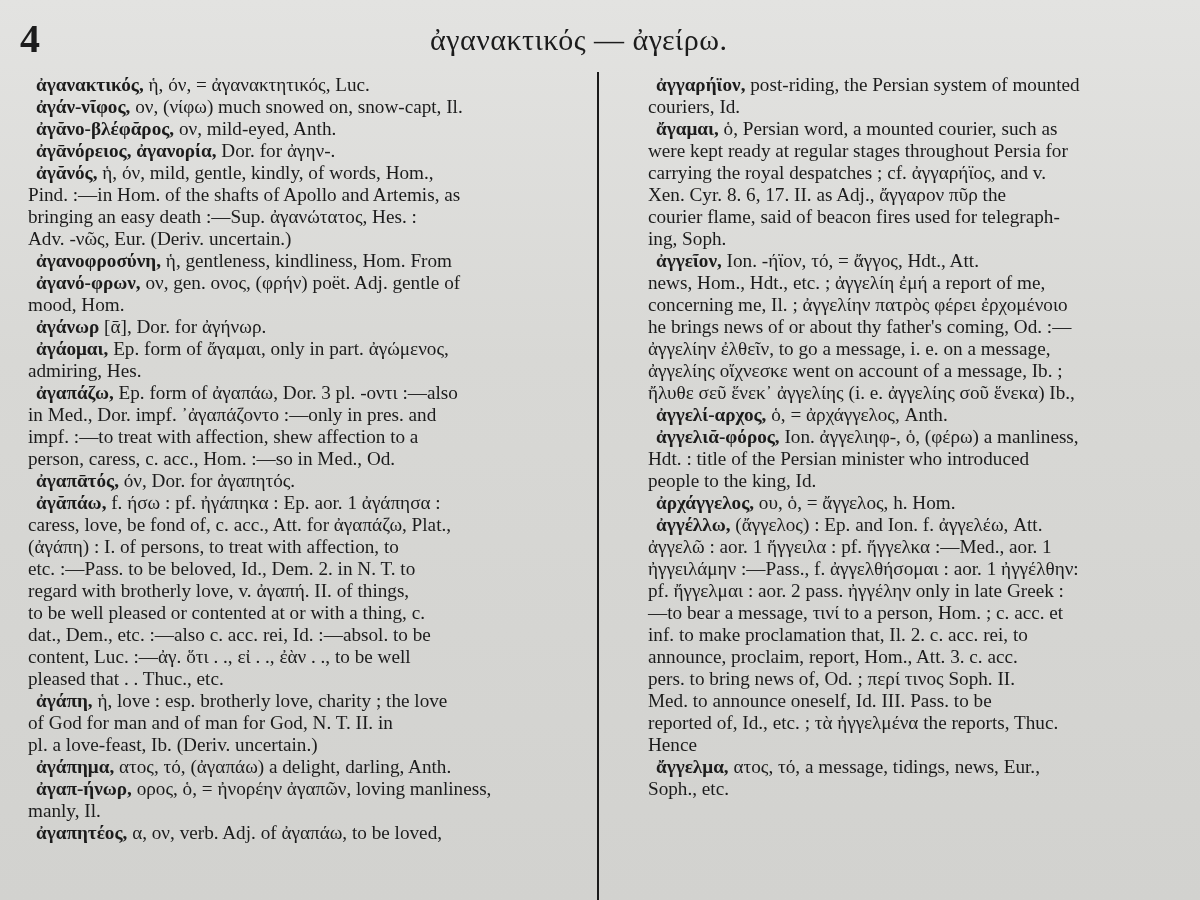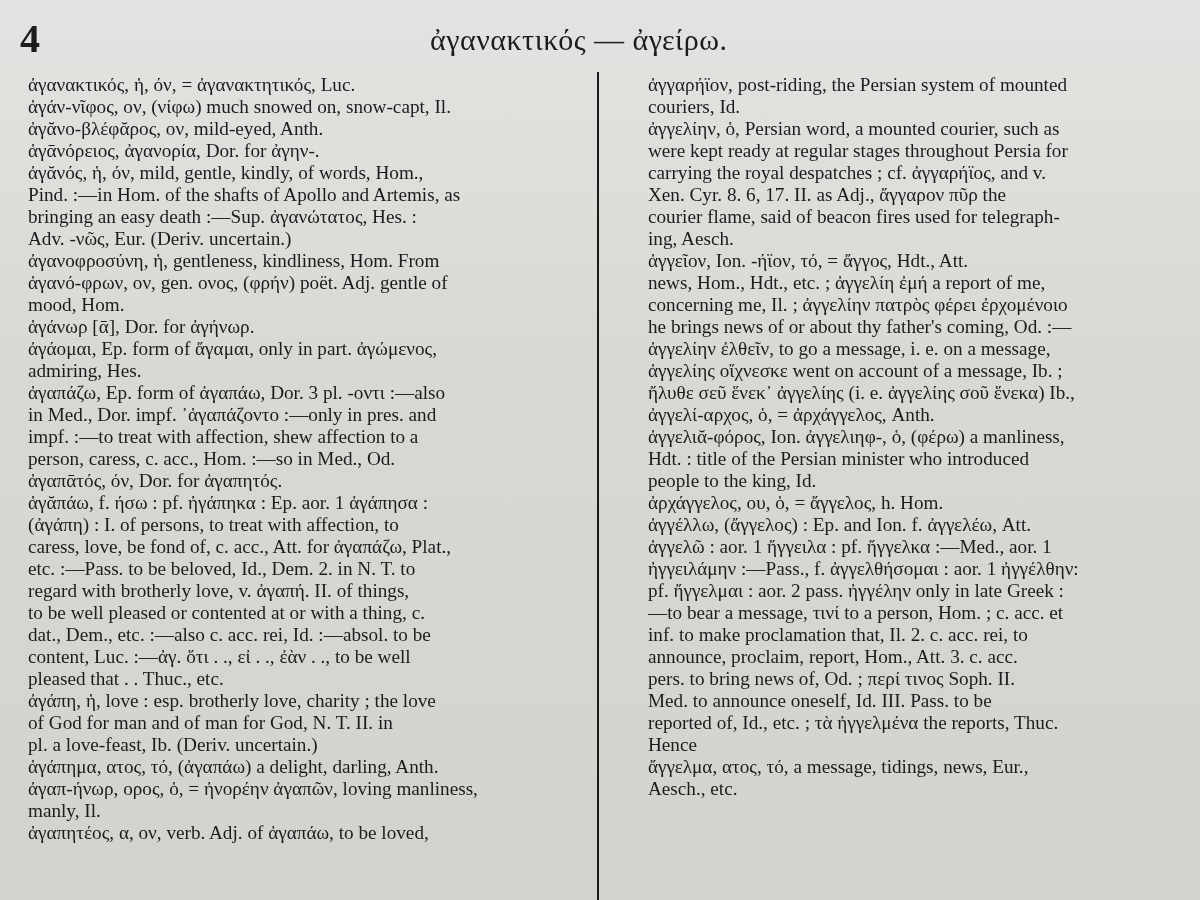--- a/index.html
+++ b/index.html
@@ -32,21 +32,21 @@
     .col-left { left: 28px; width: 556px; }
     .col-right { left: 648px; width: 556px; }
     .divider {
       position: absolute; left: 597px; top: 72px; width: 2px; height: 840px;
       background: #1a1a1a;
     }
     .entry {
       text-indent: -14px; padding-left: 14px; margin: 0;
       text-align: justify;
     }
-    .hw { font-weight: normal; }
+    .hw { font-weight: bold; margin-left: 8px; }
     .col-left .entry .line, .col-right .entry .line { display: block; white-space: nowrap; }
   </style>
 </head>
 <body>
 
 <div class="page">
   <div class="running-head">
     <div class="page-number">4</div>
     <div class="head-title">ἀγανακτικός — ἀγείρω.</div>
   </div>
@@ -88,22 +88,22 @@
         <span class="line"><span class="hw">ἀγαπάζω,</span> <span>Ep. form of ἀγαπάω, Dor. 3 pl. -οντι :—also</span></span>
         <span class="line"><span>in Med., Dor. impf. ᾽ἀγαπάζοντο :—only in pres. and</span></span>
         <span class="line"><span>impf. :—to treat with affection, shew affection to a</span></span>
         <span class="line"><span>person, caress, c. acc., Hom. :—so in Med., Od.</span></span>
       </p>
       <p class="entry">
         <span class="line"><span class="hw">ἀγαπᾱτός,</span> <span>όν, Dor. for ἀγαπητός.</span></span>
       </p>
       <p class="entry">
         <span class="line"><span class="hw">ἀγᾰπάω,</span> <span>f. ήσω : pf. ἠγάπηκα : Ep. aor. 1 ἀγάπησα :</span></span>
+        <span class="line"><span>caress, love, be fond of, c. acc., Att. for ἀγαπάζω, Plat.,</span></span>
         <span class="line"><span>(ἀγάπη) :      I. of persons, to treat with affection, to</span></span>
-        <span class="line"><span>caress, love, be fond of, c. acc., Att. for ἀγαπάζω, Plat.,</span></span>
         <span class="line"><span>etc. :—Pass. to be beloved, Id., Dem.      2. in N. T. to</span></span>
         <span class="line"><span>regard with brotherly love, v. ἀγαπή.      II. of things,</span></span>
         <span class="line"><span>to be well pleased or contented at or with a thing, c.</span></span>
         <span class="line"><span>dat., Dem., etc. :—also c. acc. rei, Id. :—absol. to be</span></span>
         <span class="line"><span>content, Luc. :—ἀγ. ὅτι . ., εἰ . ., ἐὰν . ., to be well</span></span>
         <span class="line"><span>pleased that . . Thuc., etc.</span></span>
       </p>
       <p class="entry">
         <span class="line"><span class="hw">ἀγάπη,</span> <span>ἡ, love : esp. brotherly love, charity ;  the love</span></span>
         <span class="line"><span>of God for man and of man for God, N. T.      II. in</span></span>
@@ -120,26 +120,26 @@
         <span class="line"><span class="hw">ἀγαπητέος,</span> <span>α, ον, verb. Adj. of ἀγαπάω, to be loved,</span></span>
       </p>
     </div>
   <div class="divider"></div>
   <div class="column col-right" id="col-right">
       <p class="entry">
         <span class="line"><span class="hw">ἀγγαρήϊον,</span> <span>post-riding, the Persian system of mounted</span></span>
         <span class="line"><span>couriers, Id.</span></span>
       </p>
       <p class="entry">
-        <span class="line"><span class="hw">ἀγγελίην,</span> <span>ὁ, Persian word, a mounted courier, such as</span></span>
+        <span class="line"><span class="hw">ἄγαμαι,</span> <span>ὁ, Persian word, a mounted courier, such as</span></span>
         <span class="line"><span>were kept ready at regular stages throughout Persia for</span></span>
         <span class="line"><span>carrying the royal despatches ; cf. ἀγγαρήϊος, and v.</span></span>
         <span class="line"><span>Xen. Cyr. 8. 6, 17.      II. as Adj., ἄγγαρον πῦρ the</span></span>
         <span class="line"><span>courier flame, said of beacon fires used for telegraph-</span></span>
-        <span class="line"><span>ing, Aesch.</span></span>
+        <span class="line"><span>ing, Soph.</span></span>
       </p>
       <p class="entry">
         <span class="line"><span class="hw">ἀγγεῖον,</span> <span>Ion. -ήϊον, τό, = ἄγγος, Hdt., Att.</span></span>
       </p>
       <p class="entry">
         <span class="line"><span>news, Hom., Hdt., etc. ; ἀγγελίη ἐμή a report of me,</span></span>
         <span class="line"><span>concerning me, Il. ; ἀγγελίην πατρὸς φέρει ἐρχομένοιο</span></span>
         <span class="line"><span>he brings news of or about thy father's coming, Od. :—</span></span>
         <span class="line"><span>ἀγγελίην ἐλθεῖν, to go a message, i. e. on a message,</span></span>
         <span class="line"><span>ἀγγελίης οἴχνεσκε went on account of a message, Ib. ;</span></span>
@@ -164,16 +164,16 @@
         <span class="line"><span>—to bear a message, τινί to a person, Hom. ;  c. acc. et</span></span>
         <span class="line"><span>inf. to make proclamation that, Il.      2. c. acc. rei, to</span></span>
         <span class="line"><span>announce, proclaim, report, Hom., Att.      3. c. acc.</span></span>
         <span class="line"><span>pers. to bring news of, Od. ; περί τινος Soph.      II.</span></span>
         <span class="line"><span>Med. to announce oneself, Id.      III. Pass. to be</span></span>
         <span class="line"><span>reported of, Id., etc. ; τὰ ἠγγελμένα the reports, Thuc.</span></span>
         <span class="line"><span>Hence</span></span>
       </p>
       <p class="entry">
         <span class="line"><span class="hw">ἄγγελμα,</span> <span>ατος, τό, a message, tidings, news, Eur.,</span></span>
-        <span class="line"><span>Aesch., etc.</span></span>
+        <span class="line"><span>Soph., etc.</span></span>
       </p>
     </div>
 </div>
 
 </body></html>

